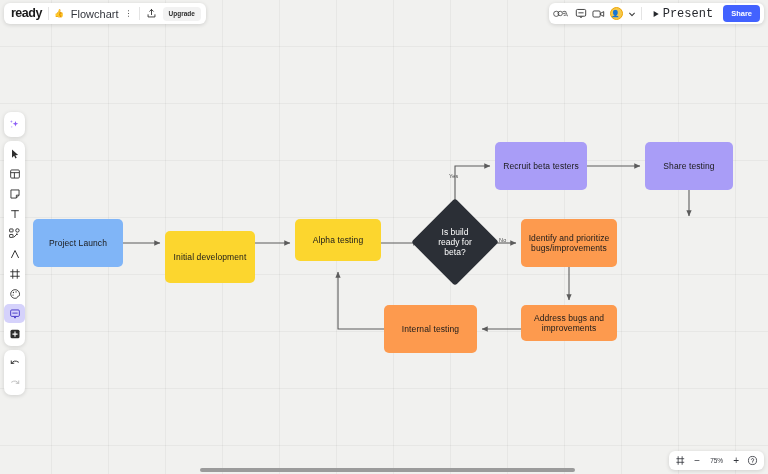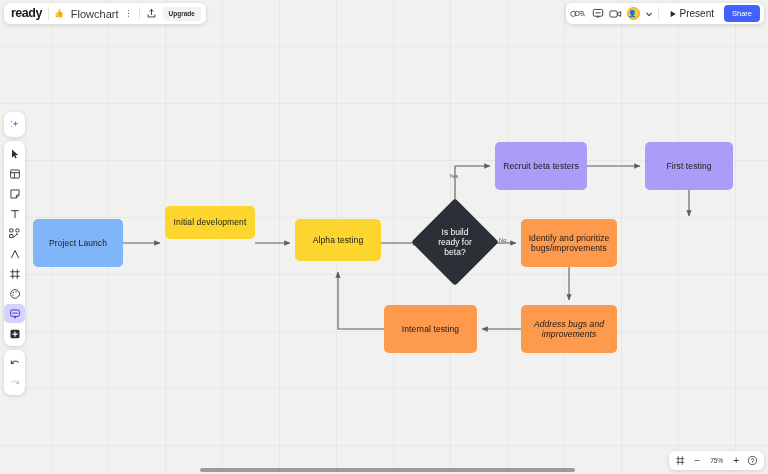--- a/index.html
+++ b/index.html
@@ -86,25 +86,25 @@
   .board-name { font-size: 11px; color: #33363d; }
   .thumb { font-size: 8px; }
   .dots { font-size: 8px; letter-spacing: 0; color: #3a3a3a; line-height: .9; }
   .upgrade-btn {
     font-size: 6.5px; font-weight: bold; color: #2e2e2e;
     background: #f2f2f2; border-radius: 4px; padding: 3.5px 6px;
   }
   .ico { display: inline-flex; align-items: center; justify-content: center; }
   .present-btn {
     display: flex; align-items: center; gap: 3px;
-    font-size: 10px; color: #25272c; padding: 0 5px;
+    font-size: 12px; color: #25272c; padding: 0 5px; font-family: Liberation Mono, monospace;
   }
   .share-btn {
     background: #4262ff; color: #fff;
-    font-size: 7.5px; font-weight: 400;
+    font-size: 7.5px; font-weight: 700;
     border-radius: 4px; padding: 4px 8px;
   }
   .avatar {
     width: 13px; height: 13px; border-radius: 50%;
     background: #f5c84c; border: 1.2px solid #f0a500;
     display: flex; align-items: center; justify-content: center;
     font-size: 7px;
   }
 
   
@@ -176,47 +176,47 @@
         <path d="M521,329 L482,329"></path>
 
         <path d="M384,329 L338,329 L338,272"></path>
       </g>
     </svg>
 
     <div class="node blue" style="left:33px; top:219px; width:90px; height:48px;">
       <span class="lbl">Project Launch</span>
     </div>
 
-    <div class="node yellow" style="left:165px; top:206px; width:90px; height:33px;">
+    <div class="node yellow" style="left:165px; top:231px; width:90px; height:52px;">
       <span class="lbl">Initial development</span>
     </div>
 
     <div class="node yellow" style="left:295px; top:219px; width:86px; height:42px;">
       <span class="lbl">Alpha testing</span>
     </div>
 
     <div class="diamond" style="left:424px; top:211px; width:62px; height:62px;">
       <span class="shape"></span>
       <span class="lbl">Is build ready for beta?</span>
     </div>
 
     <div class="node purple" style="left:495px; top:142px; width:92px; height:48px;">
       <span class="lbl">Recruit beta testers</span>
     </div>
 
     <div class="node purple" style="left:645px; top:142px; width:88px; height:48px;">
-      <span class="lbl">First testing</span>
+      <span class="lbl">Share testing</span>
     </div>
 
     <div class="node orange" style="left:521px; top:219px; width:96px; height:48px;">
       <span class="lbl">Identify and prioritize bugs/improvements</span>
     </div>
 
 
-    <div class="node orange" style="left:521px; top:305px; width:96px; height:48px;font-style:italic;">
+    <div class="node orange" style="left:521px; top:305px; width:96px; height:36px;">
       <span class="lbl">Address bugs and improvements</span>
     </div>
 
     <div class="node orange" style="left:384px; top:305px; width:93px; height:48px;">
       <span class="lbl">Internal testing</span>
     </div>
 
     <div class="edge-label" style="left:449px; top:173px;">Yes</div>
     <div class="edge-label" style="left:499px; top:237px;">No</div>
   </div>

